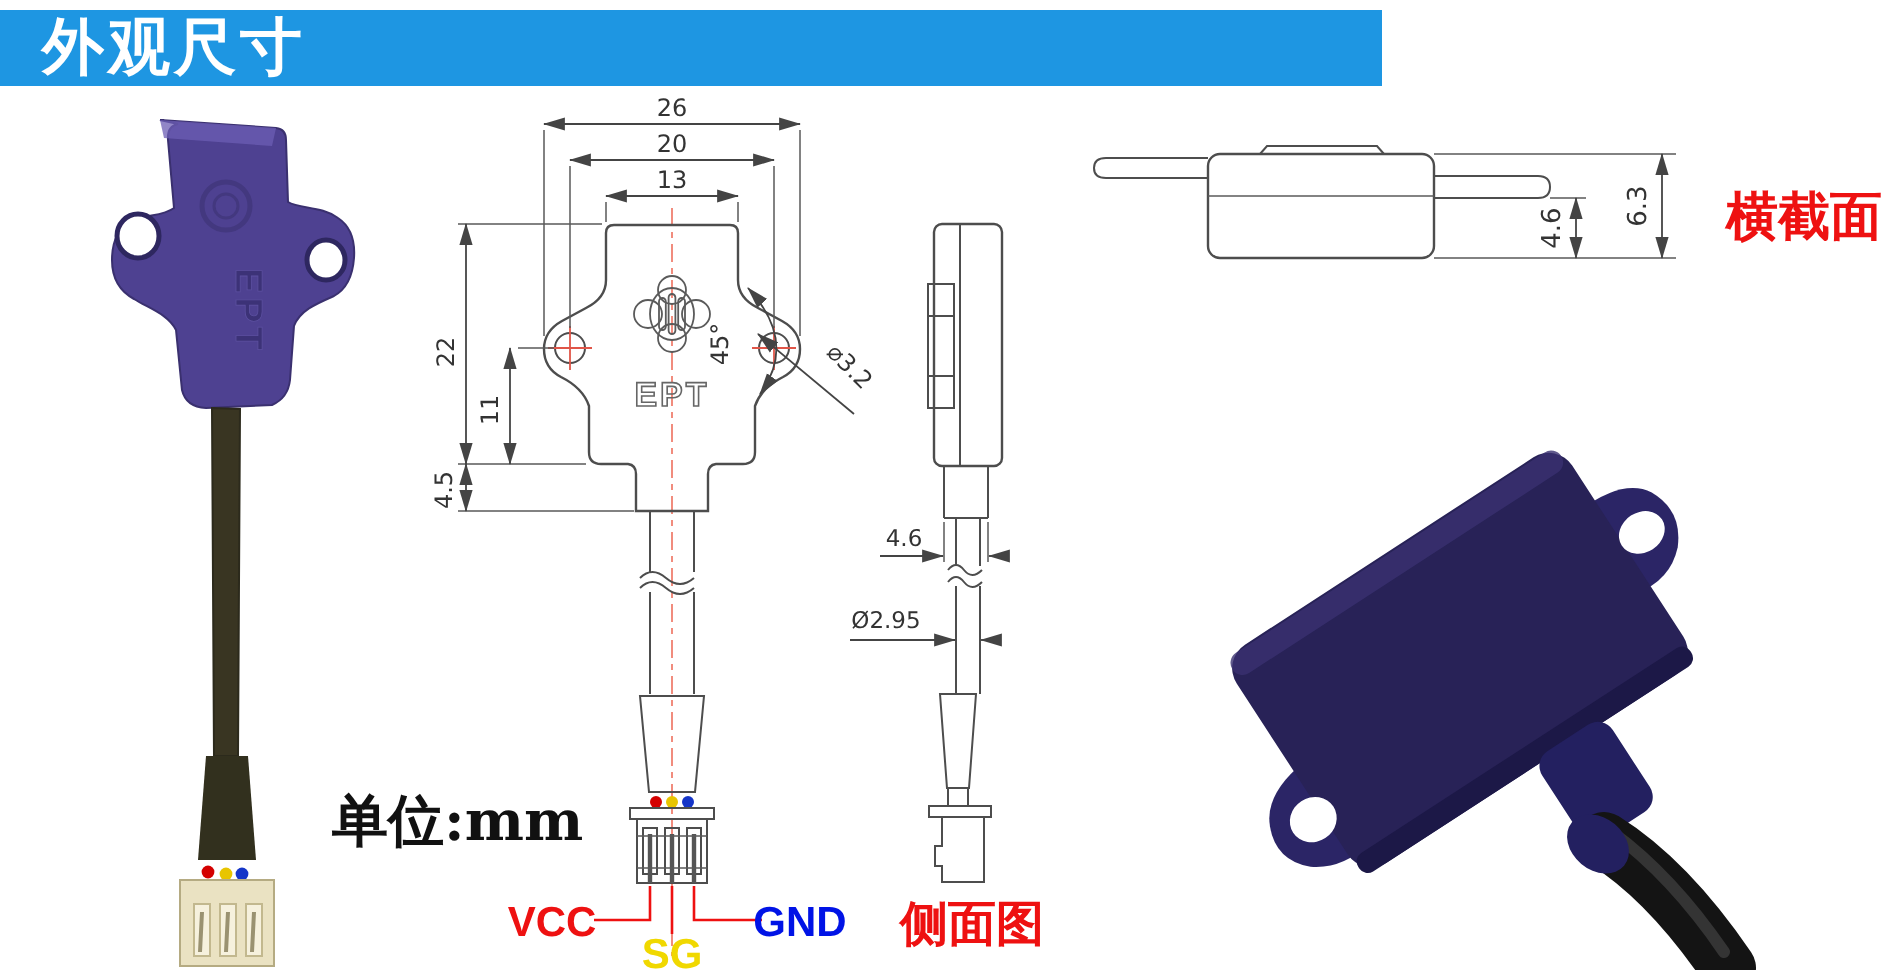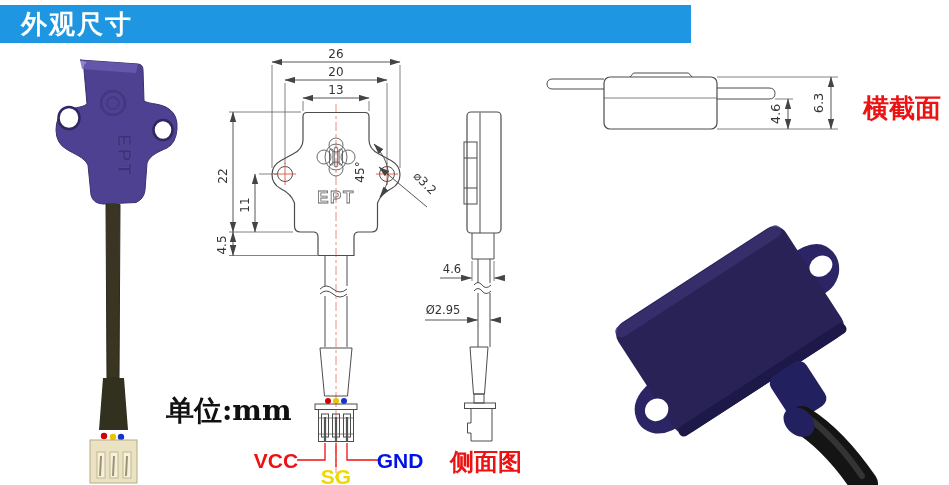--- a/index.html
+++ b/index.html
@@ -1,20 +1,20 @@
 <!DOCTYPE html>
 <html><head>
 <meta charset="utf-8">
 <style>
   html,body{margin:0;padding:0;background:#fff;}
   .page{position:relative;width:949px;height:485px;background:#fff;overflow:hidden;
         font-family:"Liberation Sans","DejaVu Sans",sans-serif;}
   .header{position:absolute;left:0;top:5px;width:691px;height:38px;background:#1e96e2;
           display:flex;align-items:center;}
-  .header span{color:#fff;font-size:26px;font-weight:bold;margin-left:21px;letter-spacing:2px;}
+  .header span{color:#fff;font-size:31px;font-weight:bold;margin-left:21px;letter-spacing:2px;}
   svg{position:absolute;left:0;top:0;}
   .dim{font-family:"DejaVu Sans","Liberation Sans",sans-serif;font-size:12px;fill:#333;}
   .dimS{font-family:"DejaVu Sans","Liberation Sans",sans-serif;font-size:11.5px;fill:#333;}
   .dimC{font-family:"DejaVu Sans","Liberation Sans",sans-serif;font-size:13px;fill:#333;}
   .redlab{font-weight:bold;fill:#ee1111;}
   .units{font-weight:bold;font-size:28px;fill:#111;font-family:"DejaVu Serif","Liberation Serif",serif;}
   .pin{font-weight:bold;font-size:21px;font-family:"Liberation Sans",sans-serif;}
   .ol{fill:none;stroke:#4d4d4d;stroke-width:1.2;}
   .tl{fill:none;stroke:#4d4d4d;stroke-width:1;}
   .ext{stroke:#5a5a5a;stroke-width:0.75;fill:none;}

